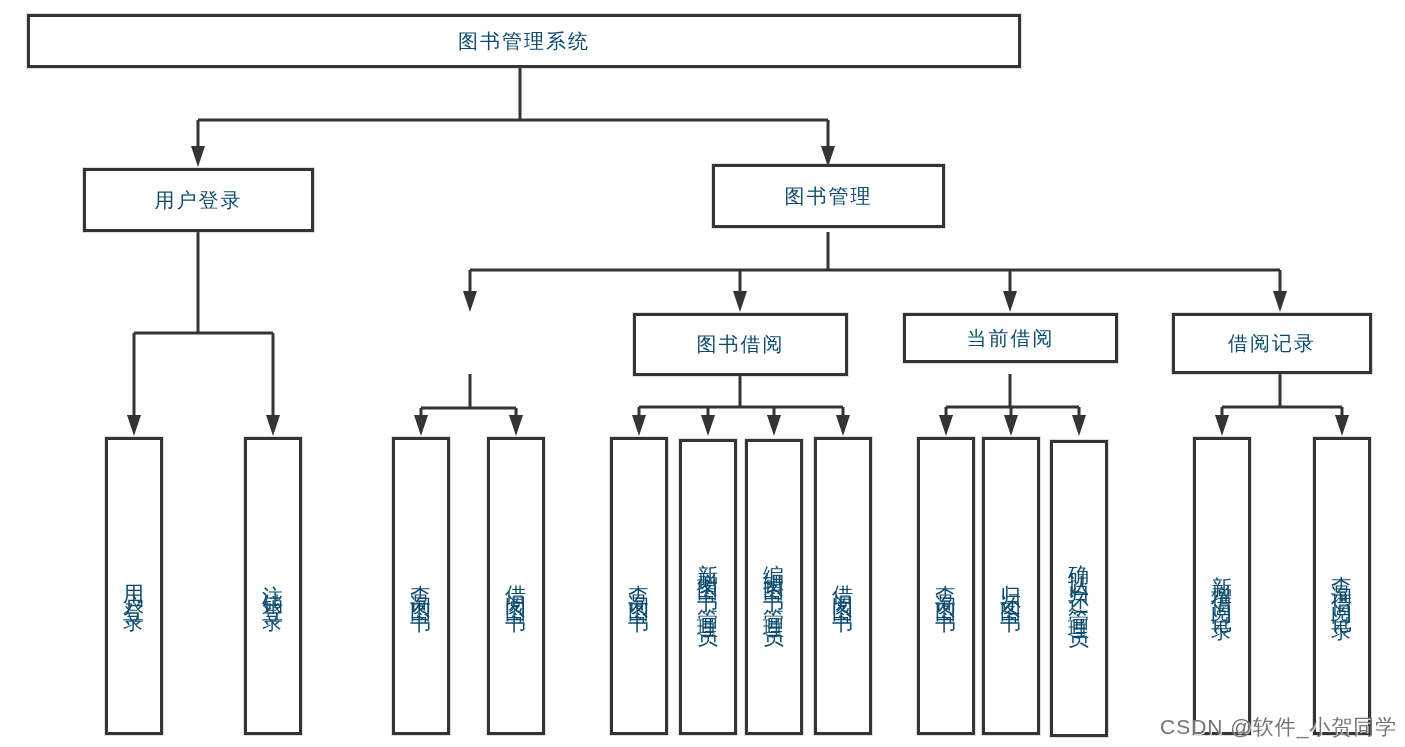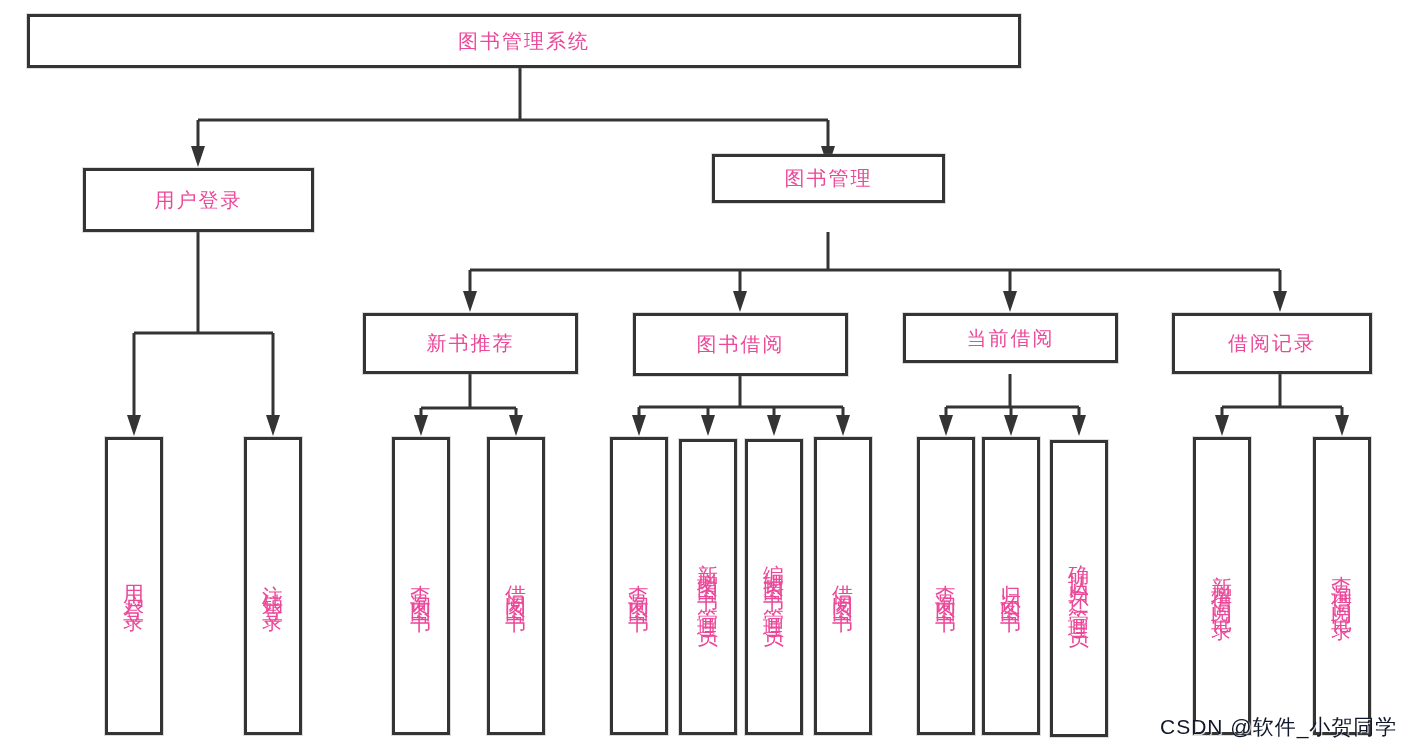--- a/index.html
+++ b/index.html
@@ -6,31 +6,31 @@
   #canvas{
     position:relative;width:1405px;height:747px;background:#ffffff;overflow:hidden;
     font-family:"Liberation Sans","DejaVu Sans",sans-serif;
   }
   #wires{position:absolute;left:0;top:0;width:1405px;height:747px;z-index:1;}
   #wires path{stroke:#343434;stroke-width:3;fill:none;}
   #wires polygon{fill:#343434;stroke:none;}
   .node{
     position:absolute;box-sizing:border-box;background:#fff;border:3px solid #343434;
     display:flex;align-items:center;justify-content:center;
-    color:#ec4899;font-size:20px;z-index:2;
+    color:#0c4a6e;font-size:20px;z-index:2;
     box-shadow:0 0 0 1px rgba(120,120,120,0.25);
   }
   .hnode{letter-spacing:2px;}
   .vnode{
     writing-mode:vertical-rl;text-orientation:mixed;
     font-size:21px;letter-spacing:9px;line-height:1;
   }
   #watermark{
     position:absolute;left:1160px;top:713px;z-index:6;
-    color:#0f172a;font-size:21px;letter-spacing:1px;white-space:nowrap;
+    color:#737373;font-size:21px;letter-spacing:1px;white-space:nowrap;
     text-shadow:1px 1px 1px rgba(255,255,255,0.95);
   }
 </style>
 </head>
 <body>
 
 <div id="canvas">
 
   <svg id="wires" viewBox="0 0 1405 747" xmlns="http://www.w3.org/2000/svg">
     <g>
@@ -71,23 +71,22 @@
     <g>
       <path d="M1280 374 V407 M1222 407 H1342 M1222 407 V420 M1342 407 V420"></path>
       <polygon points="1215,415 1229,415 1222,436"></polygon>
       <polygon points="1335,415 1349,415 1342,436"></polygon>
     </g>
   </svg>
 
   <div class="node hnode" style="left:27px;top:14px;width:994px;height:54px">图书管理系统</div>
 
   <div class="node hnode" style="left:83px;top:168px;width:231px;height:64px">用户登录</div>
-  <div class="node hnode" style="left:712px;top:154px;width:233px;height:49px">图书管理</div>
+  <div class="node hnode" style="left:712px;top:164px;width:233px;height:64px">图书管理</div>
 
-  <div class="node hnode" style="left:363px;top:313px;width:215px;height:61px">新书推荐</div>
   <div class="node hnode" style="left:633px;top:313px;width:215px;height:63px">图书借阅</div>
   <div class="node hnode" style="left:903px;top:313px;width:215px;height:50px">当前借阅</div>
   <div class="node hnode" style="left:1172px;top:313px;width:200px;height:61px">借阅记录</div>
 
   <div class="node vnode" style="left:105px;top:437px;width:58px;height:298px">用户登录</div>
   <div class="node vnode" style="left:244px;top:437px;width:58px;height:298px">注销登录</div>
 
   <div class="node vnode" style="left:392px;top:437px;width:58px;height:298px">查询图书</div>
   <div class="node vnode" style="left:487px;top:437px;width:58px;height:298px">借阅图书</div>
 

